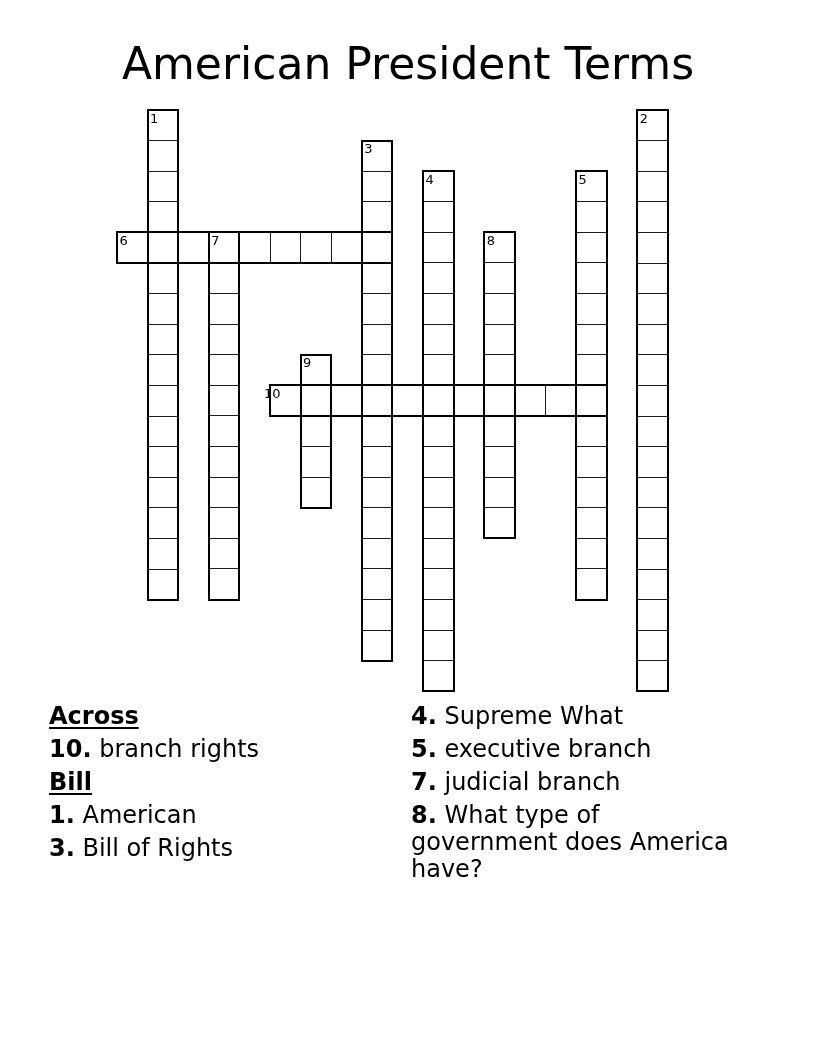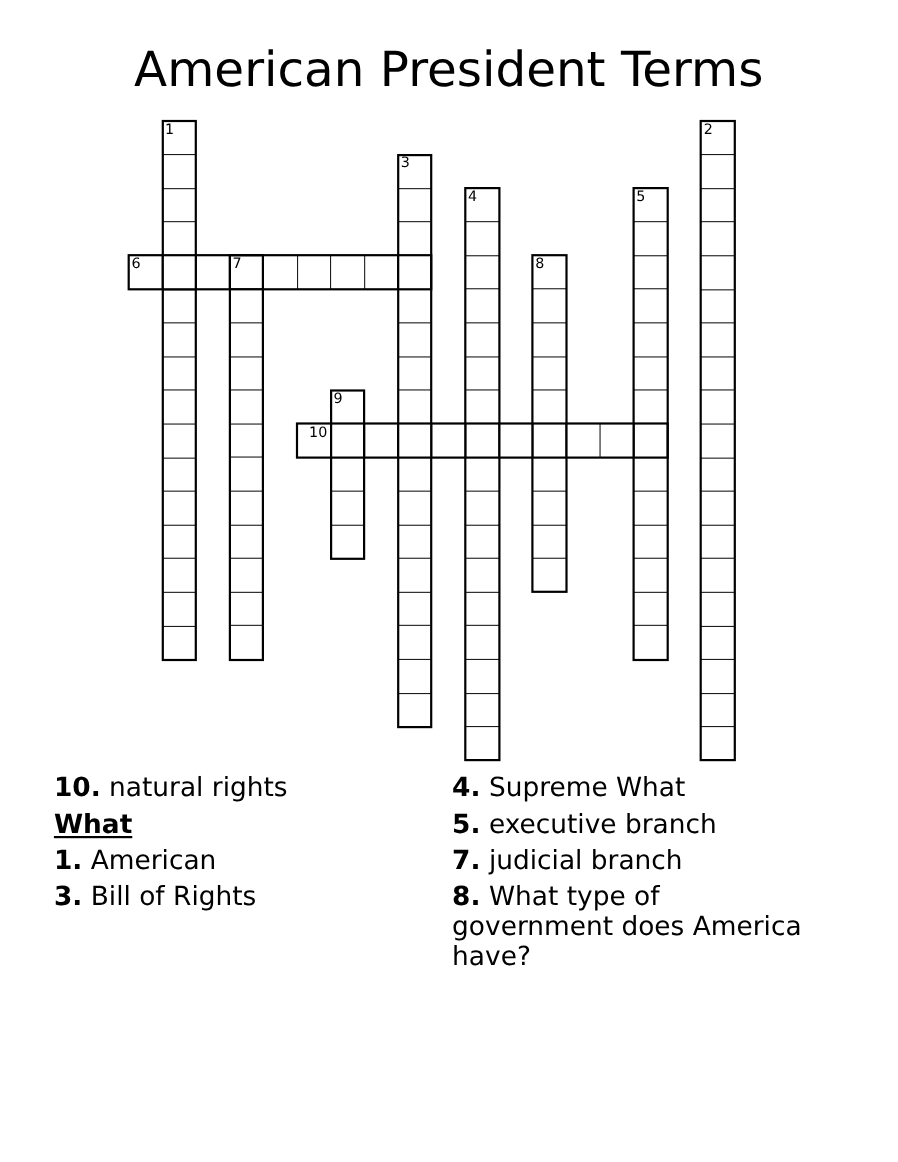--- a/index.html
+++ b/index.html
@@ -184,26 +184,27 @@
       <div class="word-outline" style="left: 269px; top: 384.4px; width: 338.6px; height: 32.6px;"></div>
       <div class="cell-number" style="left: 150.1px; top: 111.5px;">1</div>
       <div class="cell-number" style="left: 639.7px; top: 111.5px;">2</div>
       <div class="cell-number" style="left: 364.3px; top: 142.1px;">3</div>
       <div class="cell-number" style="left: 425.5px; top: 172.7px;">4</div>
       <div class="cell-number" style="left: 578.5px; top: 172.7px;">5</div>
       <div class="cell-number" style="left: 119.5px; top: 233.9px;">6</div>
       <div class="cell-number" style="left: 211.3px; top: 233.9px;">7</div>
       <div class="cell-number" style="left: 486.7px; top: 233.9px;">8</div>
       <div class="cell-number" style="left: 303.1px; top: 356.3px;">9</div>
-      <div class="cell-number" style="left: 281px; top: 386.9px;">10</div>
+      <div class="cell-number" style="left: 264px; top: 386.9px;">10</div>
     </div>
   <div class="clues">
     <div class="clues-col" id="clues-left">
-        <div class="clue"><b>10.</b><span class="clue-text"> natural rights</span></div>
-        <div class="clue-heading">What</div>
+        <div class="clue-heading">Across</div>
+        <div class="clue"><b>10.</b><span class="clue-text"> branch rights</span></div>
+        <div class="clue-heading">Bill</div>
         <div class="clue"><b>1.</b><span class="clue-text"> American</span></div>
         <div class="clue"><b>3.</b><span class="clue-text"> Bill of Rights</span></div>
       </div>
     <div class="clues-col" id="clues-right">
         <div class="clue"><b>4.</b><span class="clue-text"> Supreme What</span></div>
         <div class="clue"><b>5.</b><span class="clue-text"> executive branch</span></div>
         <div class="clue"><b>7.</b><span class="clue-text"> judicial branch</span></div>
         <div class="clue"><b>8.</b><span class="clue-text"> What type of
 government does America
 have?</span></div>

